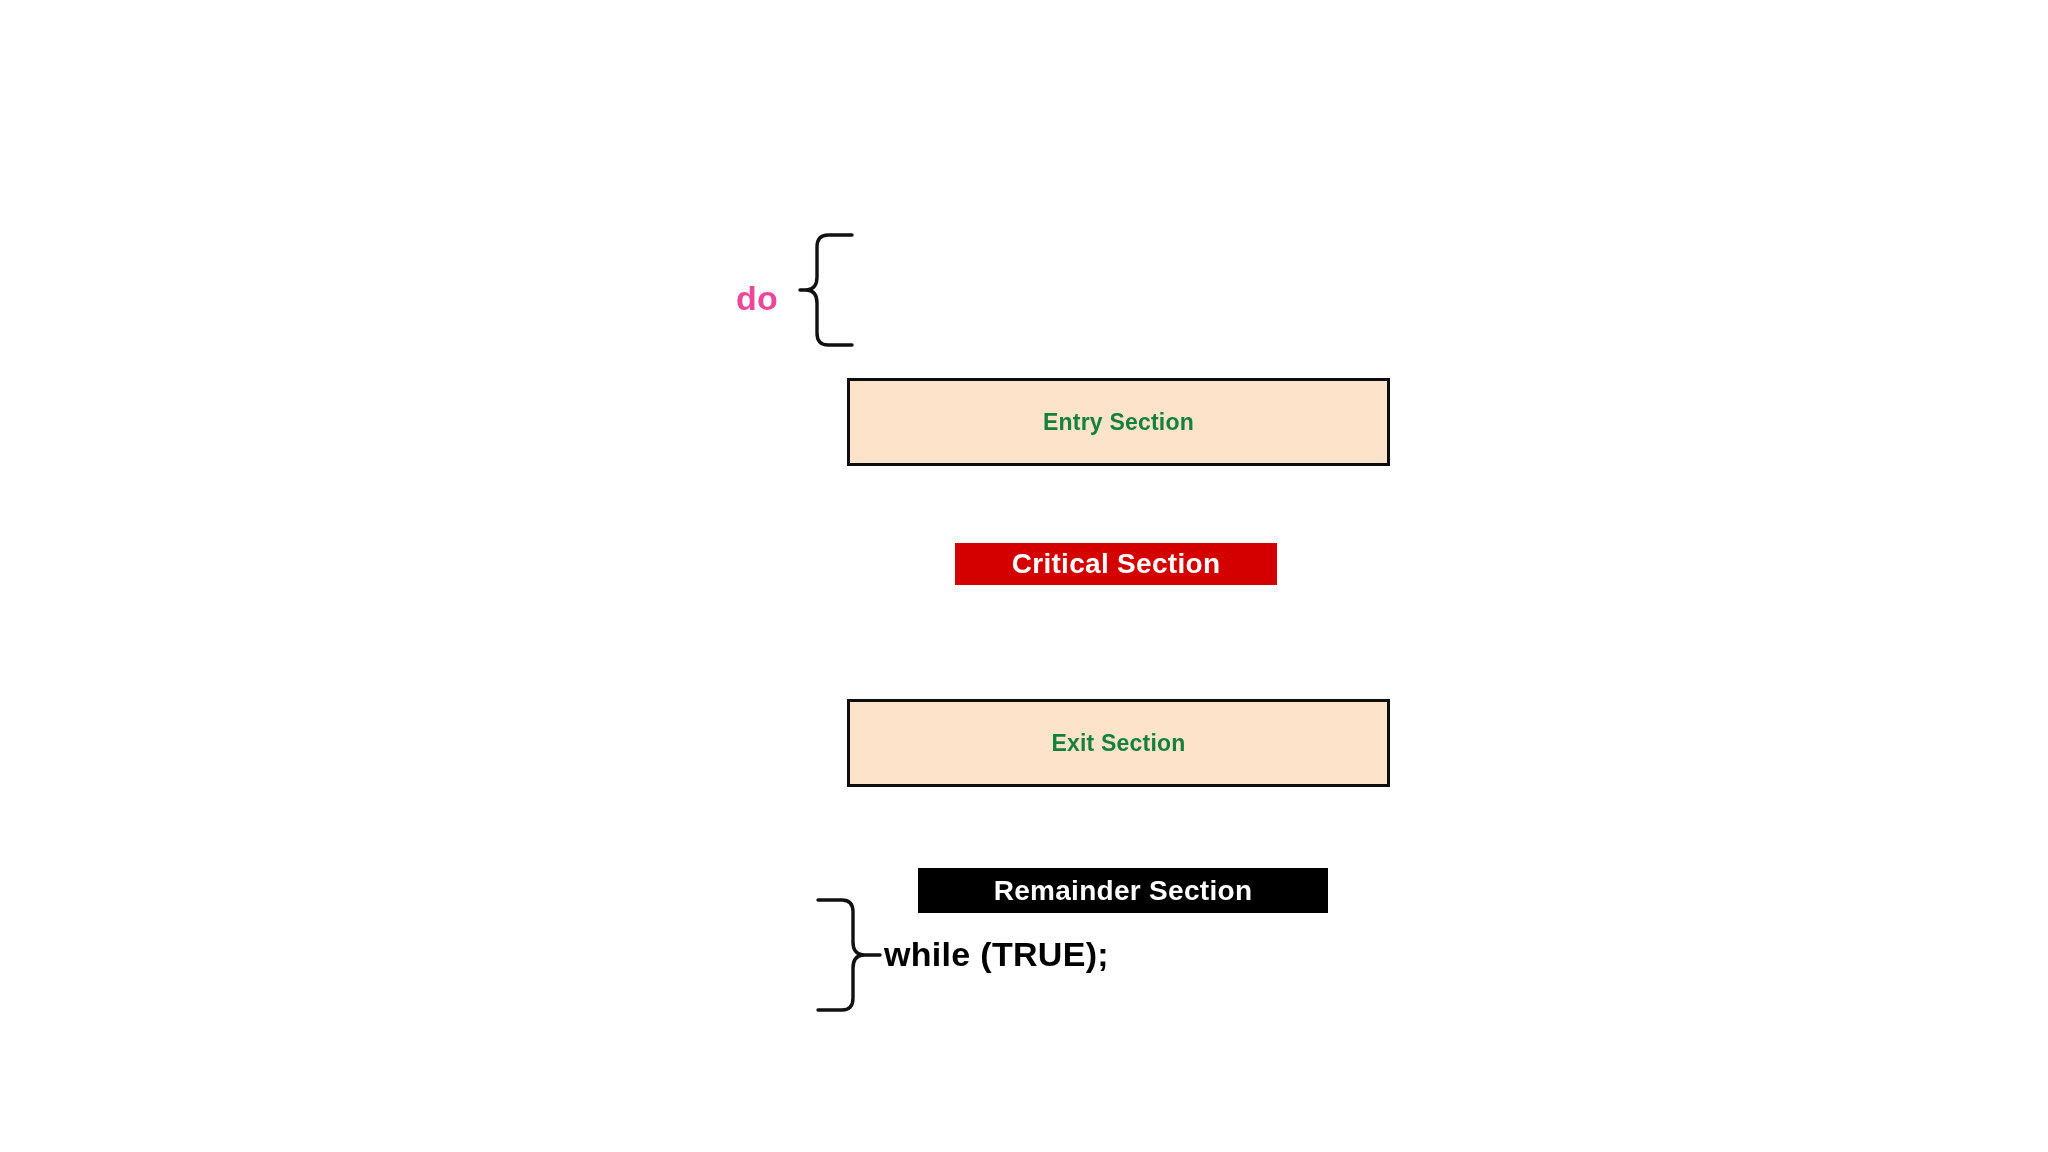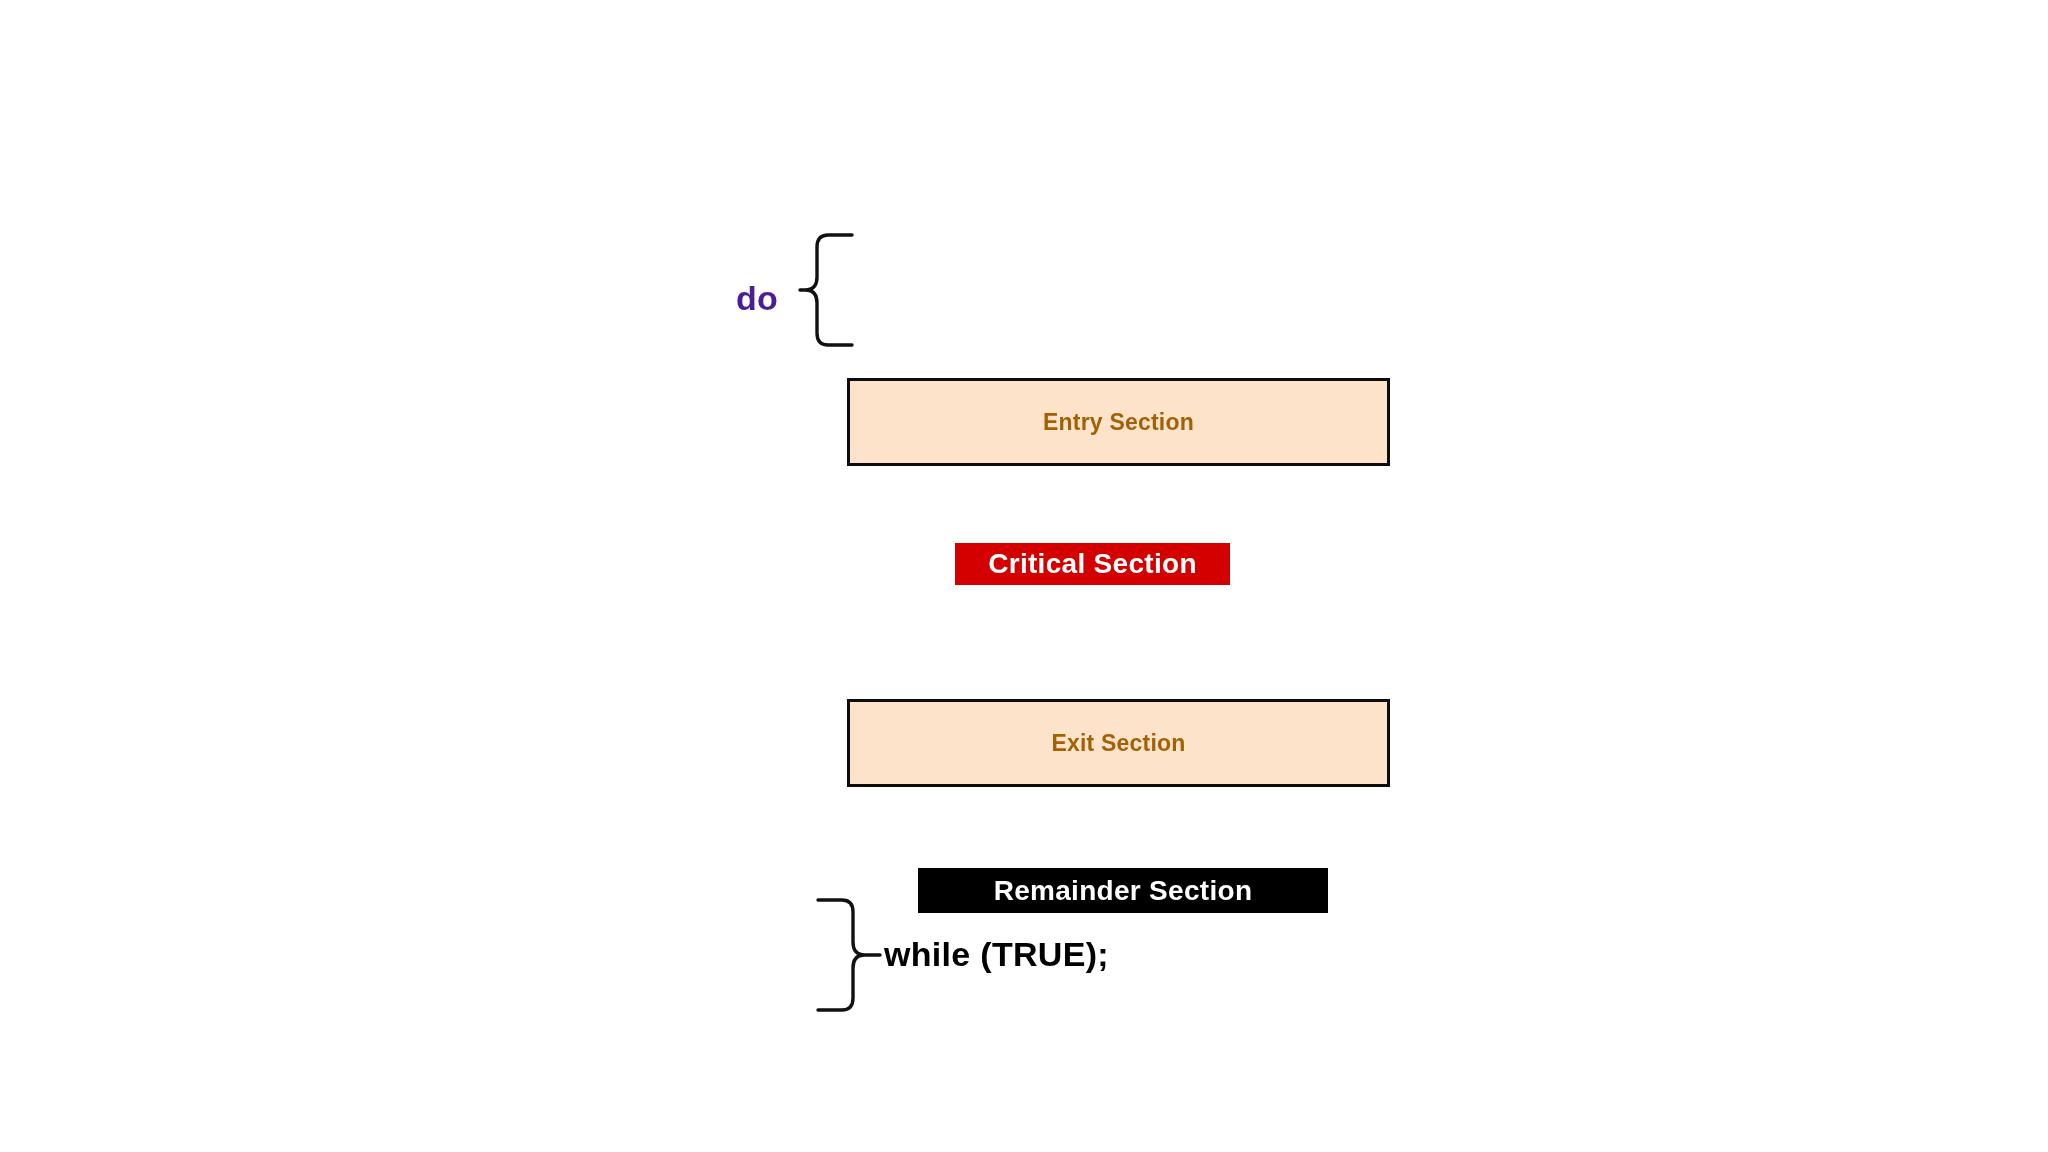--- a/index.html
+++ b/index.html
@@ -36,21 +36,21 @@
   }
 
   
   .kw-do {
     left: 736px;
     top: 276px;
     width: 64px;
     height: 44px;
     font-size: 34px;
     font-weight: bold;
-    color: #4c1d95;
+    color: #ec4899;
     letter-spacing: 0.2px;
     justify-content: flex-start;
   }
 
   
   .kw-while {
     left: 884px;
     top: 930px;
     width: 290px;
     height: 48px;
@@ -88,31 +88,31 @@
 
   
   .section-box {
     left: 847px;
     width: 543px;
     height: 88px;
     border: 3px solid #0d0d0d;
     background: #fce3c9;
     font-size: 23px;
     font-weight: bold;
-    color: #a16207;
+    color: #15803d;
     letter-spacing: 0.2px;
   }
   .entry-box { top: 378px; }
   .exit-box  { top: 699px; }
 
   
   .critical-box {
     left: 955px;
     top: 543px;
-    width: 275px;
+    width: 322px;
     height: 42px;
     background: #d40000;
     color: #ffffff;
     font-size: 28px;
     font-weight: bold;
     letter-spacing: 0.3px;
   }
 
   
   .remainder-box {

